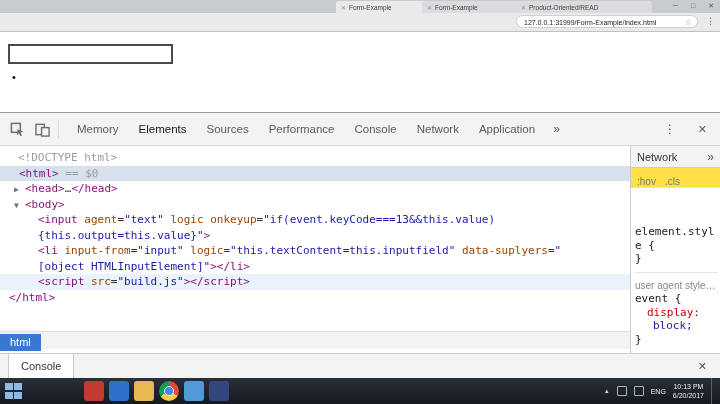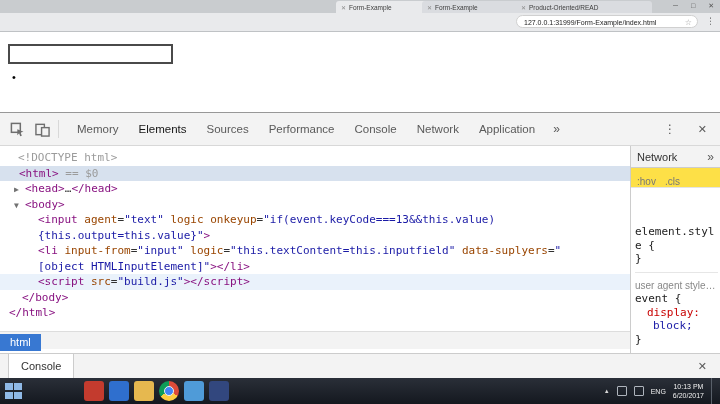--- a/index.html
+++ b/index.html
@@ -172,21 +172,20 @@
     <div class="dt-tree">
         <div class="tree-line" style="padding-left: 18px;"><span class="tok-dim">&lt;!DOCTYPE html&gt;</span></div>
         <div class="tree-line sel" style="padding-left: 19px;"><span class="tok-tag">&lt;html&gt;</span><span class="tok-dim"> == $0</span></div>
         <div class="tree-line" style="padding-left: 14px;"><span class="arrow">▶</span><span class="tok-tag">&lt;head&gt;</span><span class="tok-plain">…</span><span class="tok-tag">&lt;/head&gt;</span></div>
         <div class="tree-line" style="padding-left: 14px;"><span class="arrow">▼</span><span class="tok-tag">&lt;body&gt;</span></div>
         <div class="tree-line" style="padding-left: 38px;"><span class="tok-tag">&lt;input</span><span class="tok-attr"> agent</span><span class="tok-plain">=</span><span class="tok-val">"text"</span><span class="tok-attr"> logic onkeyup</span><span class="tok-plain">=</span><span class="tok-val">"if(event.keyCode===13&amp;&amp;this.value)</span></div>
         <div class="tree-line" style="padding-left: 38px;"><span class="tok-val">{this.output=this.value}"</span><span class="tok-tag">&gt;</span></div>
         <div class="tree-line" style="padding-left: 38px;"><span class="tok-tag">&lt;li</span><span class="tok-attr"> input-from</span><span class="tok-plain">=</span><span class="tok-val">"input"</span><span class="tok-attr"> logic</span><span class="tok-plain">=</span><span class="tok-val">"this.textContent=this.inputfield"</span><span class="tok-attr"> data-suplyers</span><span class="tok-plain">=</span><span class="tok-val">"</span></div>
         <div class="tree-line" style="padding-left: 38px;"><span class="tok-val">[object HTMLInputElement]"</span><span class="tok-tag">&gt;&lt;/li&gt;</span></div>
         <div class="tree-line row" style="padding-left: 38px;"><span class="tok-tag">&lt;script</span><span class="tok-attr"> src</span><span class="tok-plain">=</span><span class="tok-val">"</span><span class="tok-link">build.js</span><span class="tok-val">"</span><span class="tok-tag">&gt;&lt;/script&gt;</span></div>
-        <div class="tree-line" style="padding-left: 22px;"><span class="tok-tag">&lt;/body&gt;</span></div>
         <div class="tree-line" style="padding-left: 9px;"><span class="tok-tag">&lt;/html&gt;</span></div>
       </div>
 
     <div class="dt-crumbs">
       <span class="crumb">html</span>
     </div>
 
     <div class="dt-sidebar">
       <div class="sb-header">
         <span>Network</span>

